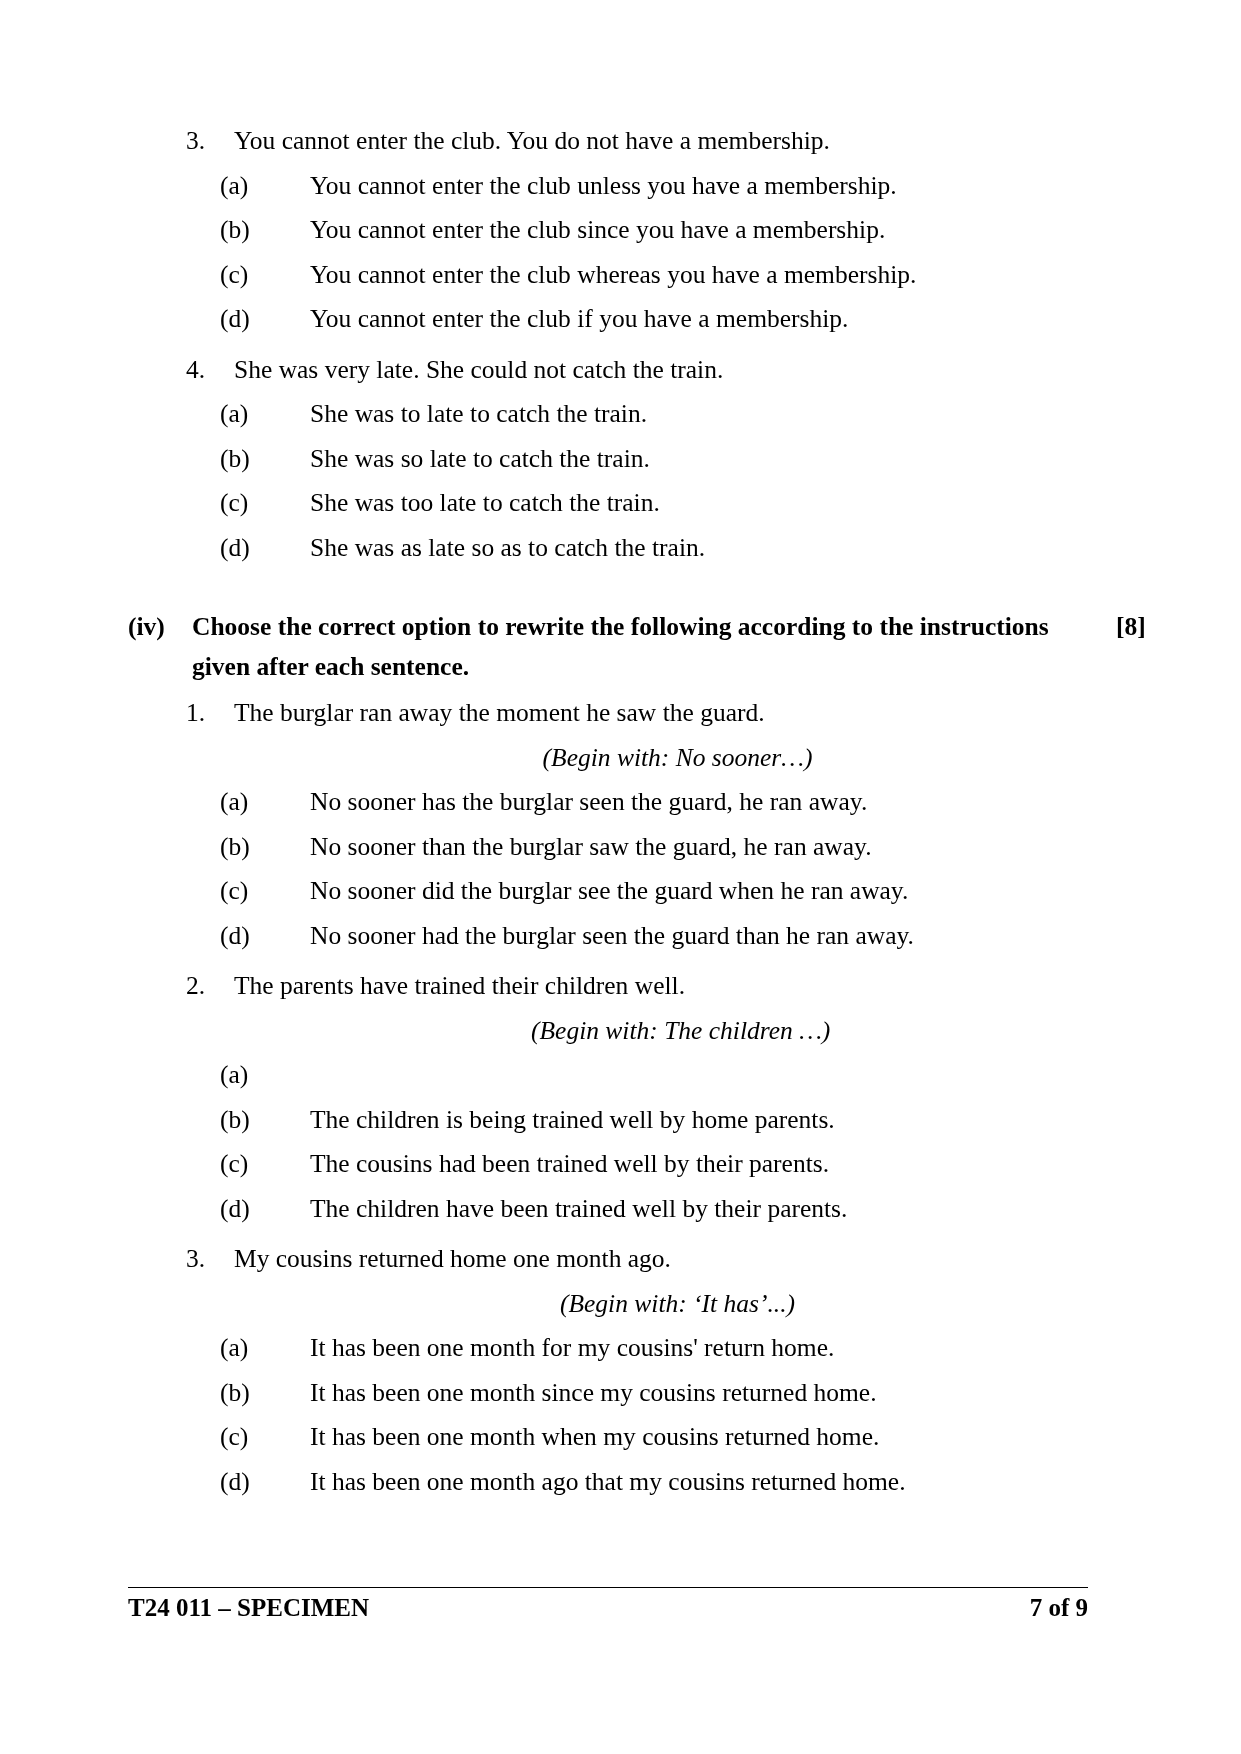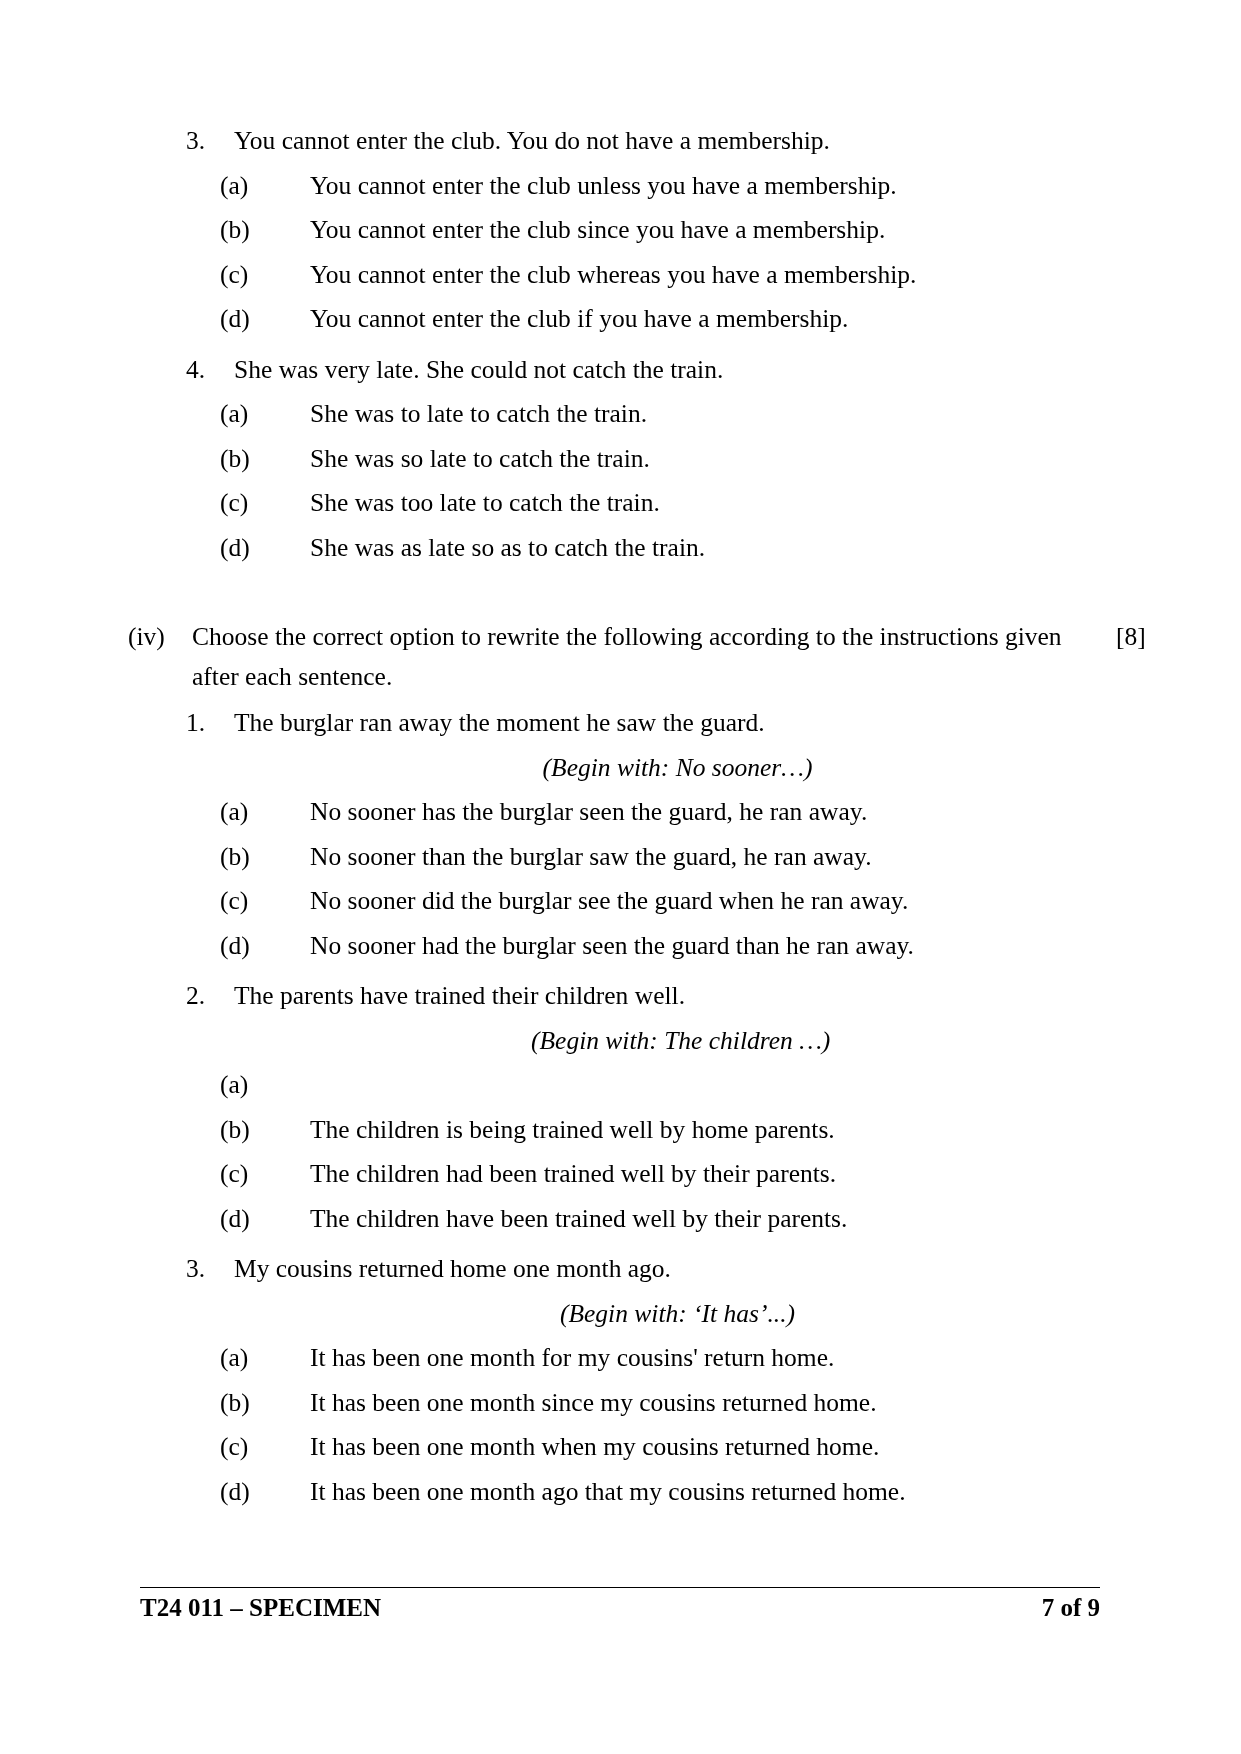--- a/index.html
+++ b/index.html
@@ -66,23 +66,24 @@
     padding-left: 92px;
     box-sizing: content-box;
   }
   .opt-text {
     flex: 1 1 auto;
     margin-left: 43px;
   }
 
   
   .sec-row {
-    margin-top: 32px;
+    margin-top: 22px;
     margin-bottom: 0;
     line-height: 1.55;
+    font-weight: bold;
   }
   .sec-marker {
     flex: 0 0 auto;
     width: 64px;
     padding-left: 0;
     box-sizing: content-box;
   }
   .sec-body {
     flex: 1 1 auto;
     position: relative;
@@ -116,21 +117,21 @@
     flex: 1 1 auto;
     font-style: italic;
     white-space: pre;
   }
   .gap-md { height: 14px; }
   .gap-sm { height: 6px; }
 
   
   .footer {
     position: absolute;
-    left: 140px;
+    left: 128px;
     right: 128px;
     bottom: 132px;
     width: 960px;
   }
   .footer-rule {
     border: 0;
     border-top: 1.3px solid #000000;
     margin: 0 0 6px 0;
     width: 100%;
   }
@@ -248,21 +249,21 @@
 
     <div class="row opt-row">
       <span class="opt-marker">(a)</span>
     </div>
     <div class="row opt-row">
       <span class="opt-marker">(b)</span>
       <span class="opt-text">The children is being trained well by home parents.</span>
     </div>
     <div class="row opt-row">
       <span class="opt-marker">(c)</span>
-      <span class="opt-text">The children had been trained well by their parents.</span>
+      <span class="opt-text">The cousins had been trained well by their parents.</span>
     </div>
     <div class="row opt-row">
       <span class="opt-marker">(d)</span>
       <span class="opt-text">The children have been trained well by their parents.</span>
     </div>
 
     <div class="gap-sm"></div>
 
     <div class="row q-row">
       <span class="q-marker">3.</span>

